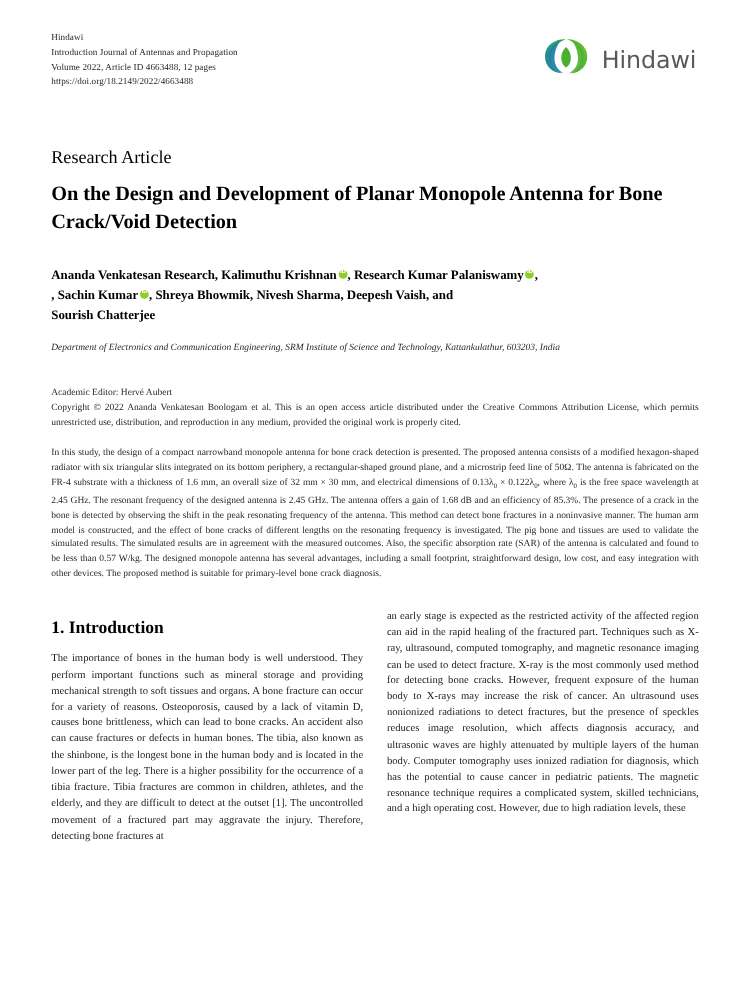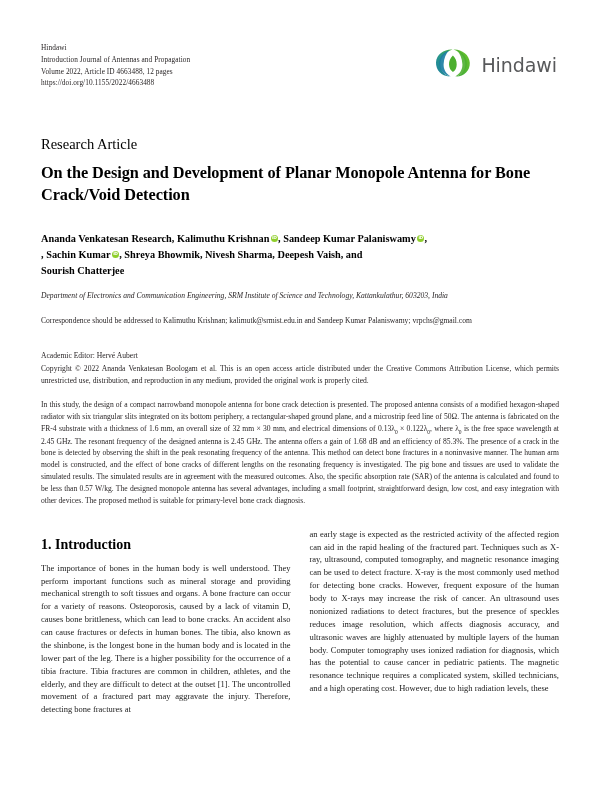--- a/index.html
+++ b/index.html
@@ -13,21 +13,21 @@
     overflow: hidden;
     font-family: "Liberation Serif", "DejaVu Serif", serif;
     color: #1a1a1a;
     -webkit-font-smoothing: antialiased;
   }
   .page {
     position: relative;
     width: 600px;
     height: 800px;
     box-sizing: border-box;
-    padding: 42px 41px 0 41px;
+    padding: 24px 41px 0 41px;
   }
 
   
   .masthead {
     display: flex;
     align-items: flex-start;
     justify-content: space-between;
     height: 66px;
   }
   .masthead-text {
@@ -162,21 +162,21 @@
 </head>
 <body>
 
 <div class="page">
 
   <div class="masthead">
     <div class="masthead-text">
       <div>Hindawi</div>
       <div>Introduction Journal of Antennas and Propagation</div>
       <div>Volume 2022, Article ID 4663488, 12 pages</div>
-      <div>https://doi.org/10.1155/2022/4663488</div>
+      <div>https://doi.org/18.2149/2022/4663488</div>
     </div>
 
     <div class="logo-block">
       <span class="logo-mark">
         <svg width="42" height="34" viewBox="0 0 42 34" xmlns="http://www.w3.org/2000/svg">
           <defs>
             <linearGradient id="gL" x1="0" y1="1" x2="1" y2="0">
               <stop offset="0%" stop-color="#1c7ea3"></stop>
               <stop offset="55%" stop-color="#2a9a86"></stop>
               <stop offset="100%" stop-color="#4caf2f"></stop>
@@ -195,28 +195,27 @@
         </svg>
       </span>
       <span class="logo-word">Hindawi</span>
     </div>
   </div>
 
   <div class="kicker">Research Article</div>
   <div class="title">On the Design and Development of Planar Monopole Antenna for Bone Crack/Void Detection</div>
 
   <div class="authors">
-    <span>Ananda Venkatesan Research, Kalimuthu Krishnan</span><span class="orcid"></span><span>, Sandeep Kumar Palaniswamy</span><span class="orcid"></span>,<br>
+    <span>Ananda Venkatesan Research, Kalimuthu Krishnan</span><span class="orcid"></span><span>, Research Kumar Palaniswamy</span><span class="orcid"></span>,<br>
     <span>, Sachin Kumar</span><span class="orcid"></span><span>, Shreya Bhowmik, Nivesh Sharma, Deepesh Vaish, and</span><br>
     <span>Sourish Chatterjee</span>
   </div>
 
   <div class="affiliation">Department of Electronics and Communication Engineering, SRM Institute of Science and Technology, Kattankulathur, 603203, India</div>
 
-  <div class="correspondence">Correspondence should be addressed to Kalimuthu Krishnan; kalimutk@srmist.edu.in and Sandeep Kumar Palaniswamy; vrpchs@gmail.com</div>
 
 
   <div class="editor">Academic Editor: Hervé Aubert</div>
 
   <div class="copyright">Copyright © 2022 Ananda Venkatesan Boologam et al. This is an open access article distributed under the Creative Commons Attribution License, which permits unrestricted use, distribution, and reproduction in any medium, provided the original work is properly cited.</div>
 
   <div class="abstract">
     <span>In this study, the design of a compact narrowband monopole antenna for bone crack detection is presented. The proposed antenna consists of a modified hexagon-shaped radiator with six triangular slits integrated on its bottom periphery, a rectangular-shaped ground plane, and a microstrip feed line of 50Ω. The antenna is fabricated on the FR-4 substrate with a thickness of 1.6 mm, an overall size of 32 mm × 30 mm, and electrical dimensions of 0.13λ</span><sub>0</sub><span> × 0.122λ</span><sub>0</sub><span>, where λ</span><sub>0</sub><span> is the free space wavelength at 2.45 GHz. The resonant frequency of the designed antenna is 2.45 GHz. The antenna offers a gain of 1.68 dB and an efficiency of 85.3%. The presence of a crack in the bone is detected by observing the shift in the peak resonating frequency of the antenna. This method can detect bone fractures in a noninvasive manner. The human arm model is constructed, and the effect of bone cracks of different lengths on the resonating frequency is investigated. The pig bone and tissues are used to validate the simulated results. The simulated results are in agreement with the measured outcomes. Also, the specific absorption rate (SAR) of the antenna is calculated and found to be less than 0.57 W/kg. The designed monopole antenna has several advantages, including a small footprint, straightforward design, low cost, and easy integration with other devices. The proposed method is suitable for primary-level bone crack diagnosis.</span>
   </div>
 

